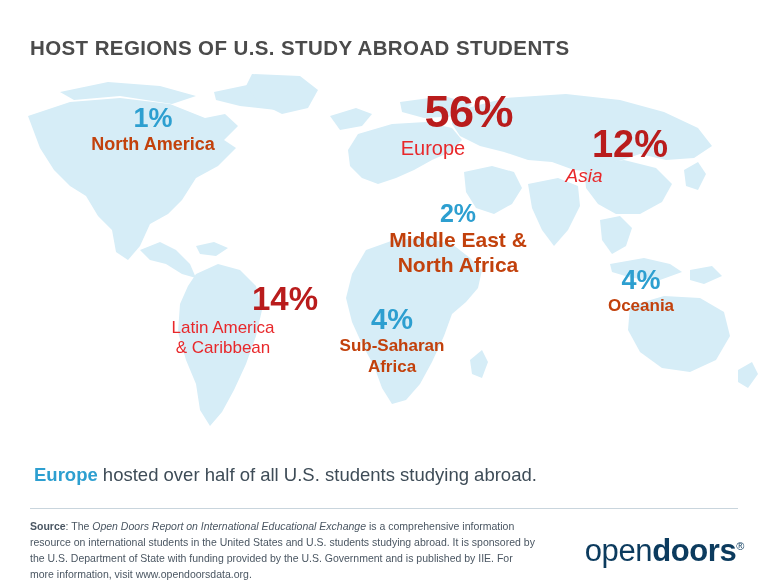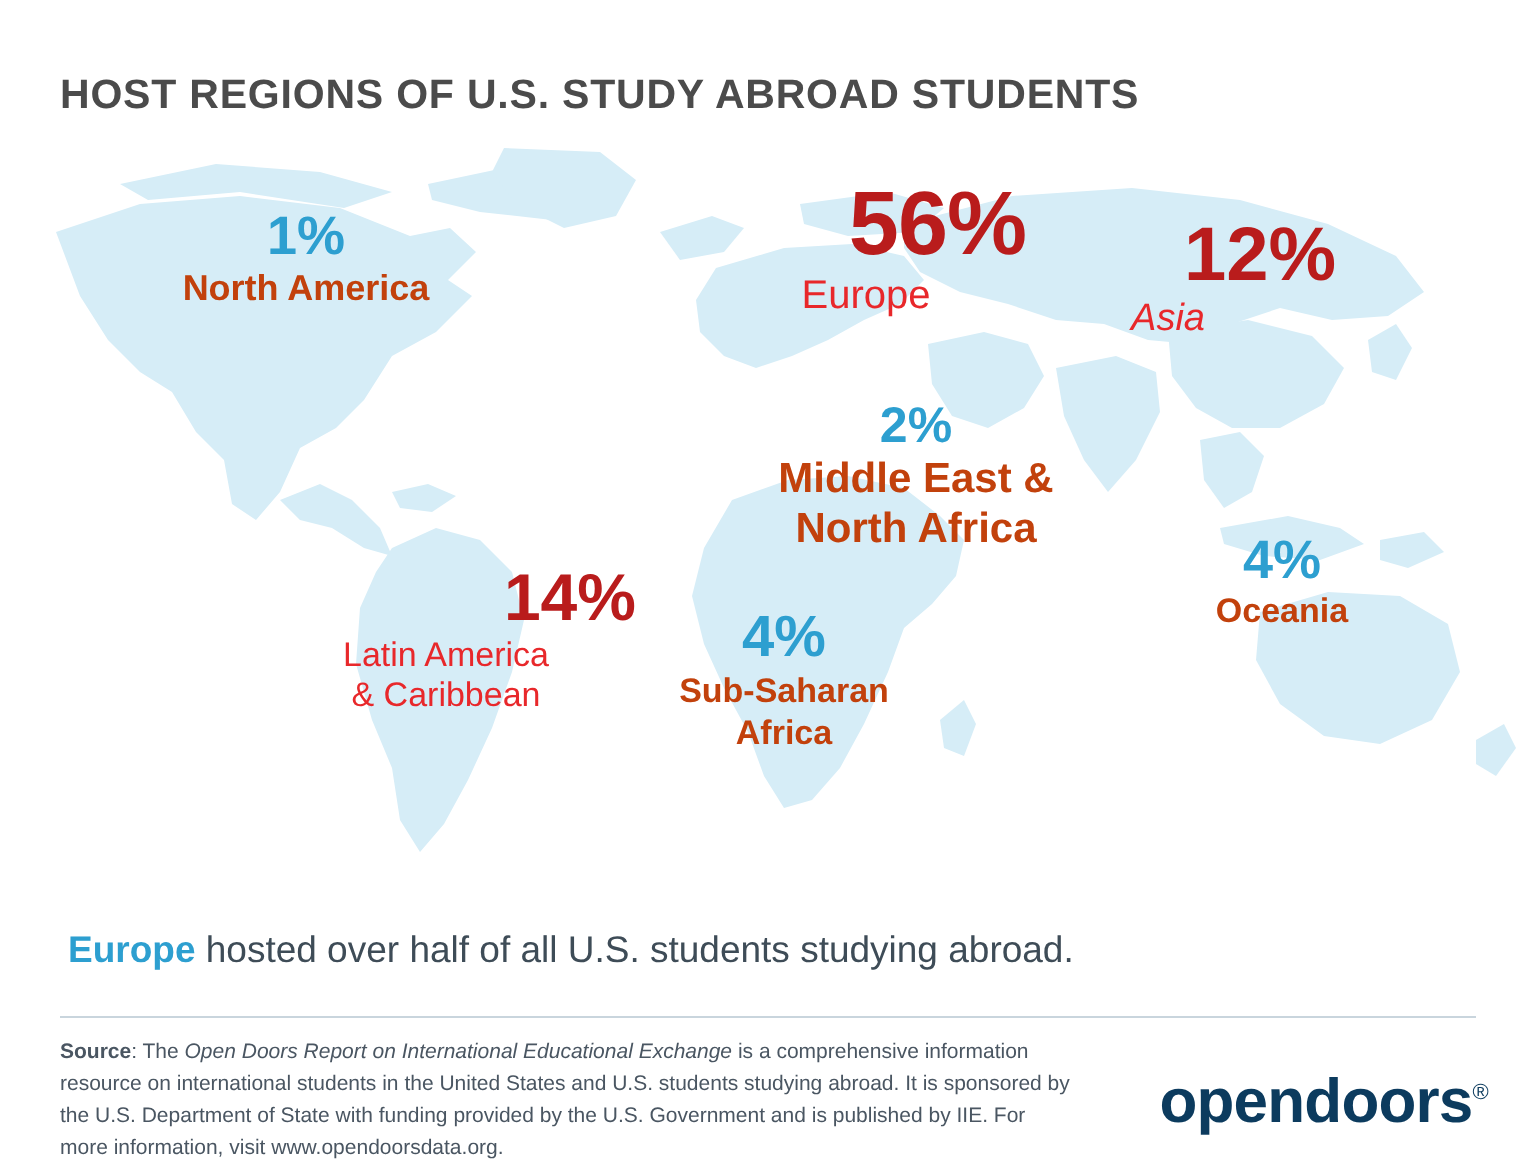--- a/index.html
+++ b/index.html
@@ -72,21 +72,21 @@
   
   .r-northamerica { left: 58px; top: 30px; width: 190px; }
   .r-northamerica .pct  { font-size: 27px; }
   .r-northamerica .name { font-size: 18px; margin-top: 2px; }
 
   .r-europe { left: 353px; top: 14px; width: 160px; }
   .r-europe .pct  { font-size: 45px; letter-spacing: -0.5px; }
   .r-europe .name { font-size: 20px; margin-top: 1px; }
 
   .r-asia { left: 500px; top: 34px; width: 168px; }
-  .r-asia .pct  { font-size: 38px; }
+  .r-asia .pct  { font-size: 38px; margin-top: 16px; }
   .r-asia .name { font-size: 19px; margin-top: 1px; font-style: italic; }
 
   .r-middleeast { left: 358px; top: 126px; width: 200px; }
   .r-middleeast .pct  { font-size: 25px; }
   .r-middleeast .name { font-size: 21px; margin-top: 2px; }
 
   .r-oceania { left: 566px; top: 192px; width: 150px; }
   .r-oceania .pct  { font-size: 27px; }
   .r-oceania .name { font-size: 17px; margin-top: 2px; }
 
@@ -134,21 +134,21 @@
 
   .logo {
     position: absolute;
     right: 24px;
     top: 517px;
     font-size: 31px;
     color: #0c3b5e;
     letter-spacing: -0.4px;
     white-space: nowrap;
   }
-  .logo .open { font-weight: bold; text-align: center; }
+  .logo .open { font-weight: normal; text-align: center; }
   .logo .doors { font-weight: bold; }
   .logo .reg {
     font-size: 11px;
     vertical-align: super;
     font-weight: normal;
   }
 </style>
 </head>
 <body>
 

